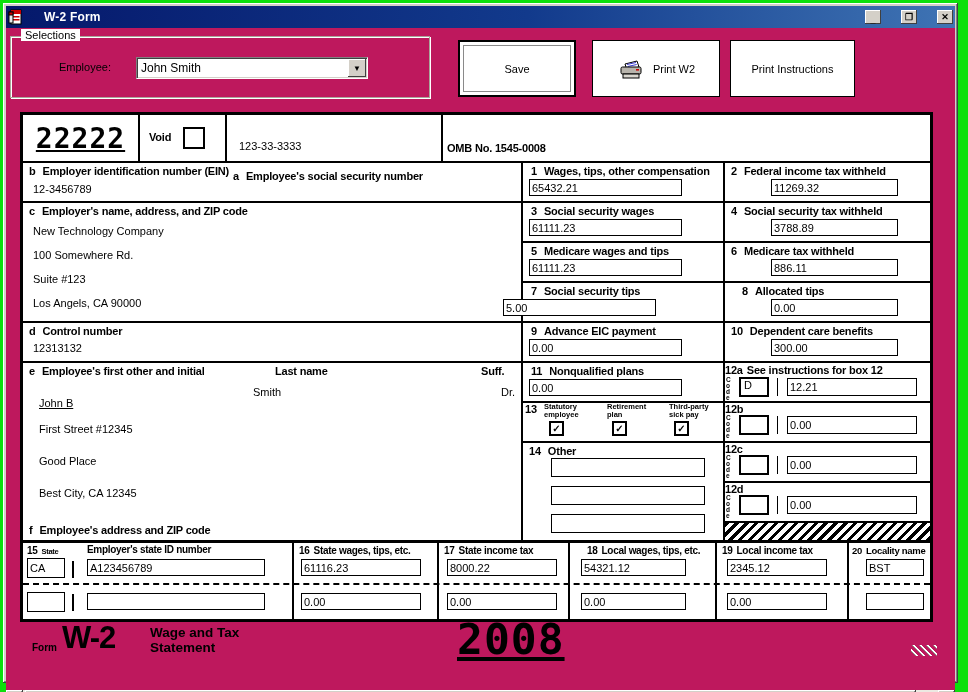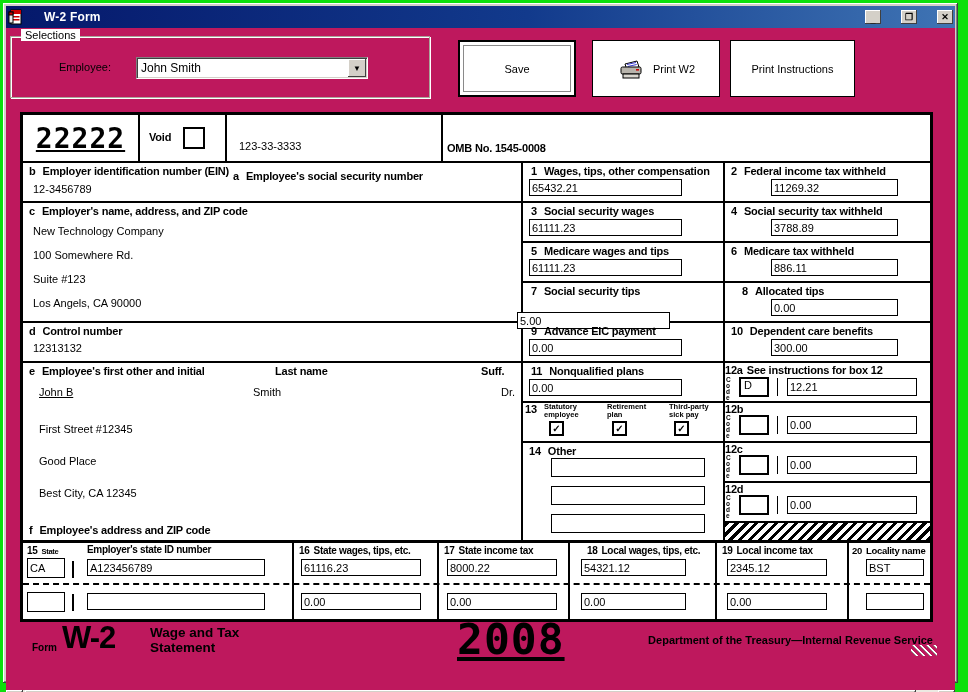--- a/index.html
+++ b/index.html
@@ -203,39 +203,39 @@
       <div class="bx" style="left:6px;top:210px;">
         <b>d</b><span>Control number</span>
       </div>
       <div class="val" style="left:10px;top:227px;">12313132</div>
 
       <div class="bx" style="left:6px;top:250px;">
         <b>e</b><span>Employee's first other and initial</span>
       </div>
       <div class="bx" style="left:252px;top:250px;">Last name</div>
       <div class="bx" style="left:458px;top:250px;">Suff.</div>
-      <div class="val" style="left:16px;top:271px;text-decoration:underline;">John B</div>
+      <div class="val" style="left:16px;top:282px;text-decoration:underline;">John B</div>
       <div class="val" style="left:230px;top:271px;">Smith</div>
       <div class="val" style="left:462px;top:271px;padding-left:16px;">Dr.</div>
       <div class="val" style="left:16px;top:308px;">First Street #12345</div>
       <div class="val" style="left:16px;top:340px;">Good Place</div>
       <div class="val" style="left:16px;top:372px;">Best City, CA 12345</div>
 
       <div class="bx" style="left:6px;top:409px;">
         <b>f</b><span>Employee's address and ZIP code</span>
       </div>
 
       <div class="bx" style="left:508px;top:50px;"><b>1</b><span>Wages, tips, other compensation</span></div>
       <input class="inp" style="left: 506px; top: 64px; width: 153px;" value="65432.21">
       <div class="bx" style="left:508px;top:90px;"><b>3</b><span>Social security wages</span></div>
       <input class="inp" style="left: 506px; top: 104px; width: 153px;" value="61111.23">
       <div class="bx" style="left:508px;top:130px;"><b>5</b><span>Medicare wages and tips</span></div>
       <input class="inp" style="left: 506px; top: 144px; width: 153px;" value="61111.23">
       <div class="bx" style="left:508px;top:170px;"><b>7</b><span>Social security tips</span></div>
-      <input class="inp" style="left: 494px; top: 184px; width: 153px; margin-top: 13px;" value="5.00">
+      <input class="inp" style="left: 480px; top: 184px; width: 153px;" value="5.00">
       <div class="bx" style="left:508px;top:210px;"><b>9</b><span>Advance EIC payment</span></div>
       <input class="inp" style="left: 506px; top: 224px; width: 153px;" value="0.00">
       <div class="bx" style="left:508px;top:250px;"><b>11</b><span>Nonqualified plans</span></div>
       <input class="inp" style="left: 506px; top: 264px; width: 153px;" value="0.00">
 
       <div class="bx" style="left:708px;top:50px;"><b>2</b><span>Federal income tax withheld</span></div>
       <input class="inp" style="left: 748px; top: 64px; width: 127px;" value="11269.32">
       <div class="bx" style="left:708px;top:90px;"><b>4</b><span>Social security tax withheld</span></div>
       <input class="inp" style="left: 748px; top: 104px; width: 127px;" value="3788.89">
       <div class="bx" style="left:708px;top:130px;"><b>6</b><span>Medicare tax withheld</span></div>
@@ -326,21 +326,20 @@
     </div>
 
     <div class="footer">
       <span class="f-form">Form</span>
       <span class="f-w2">W-2</span>
       <span class="f-sub">
         <span>Wage and Tax</span><br>
         <span>Statement</span>
       </span>
       <span class="f-year digital">2008</span>
-      <span class="f-dept">Department of the Treasury—Internal Revenue Service</span>
     </div>
 
     <div class="grip"></div>
 
     <div class="scrollbar">
       <div class="sb-btn" style="left:0;">
           <span>◄</span>
         </div>
       <div class="sb-thumb"></div>
       <div class="sb-btn" style="left:932px;">

